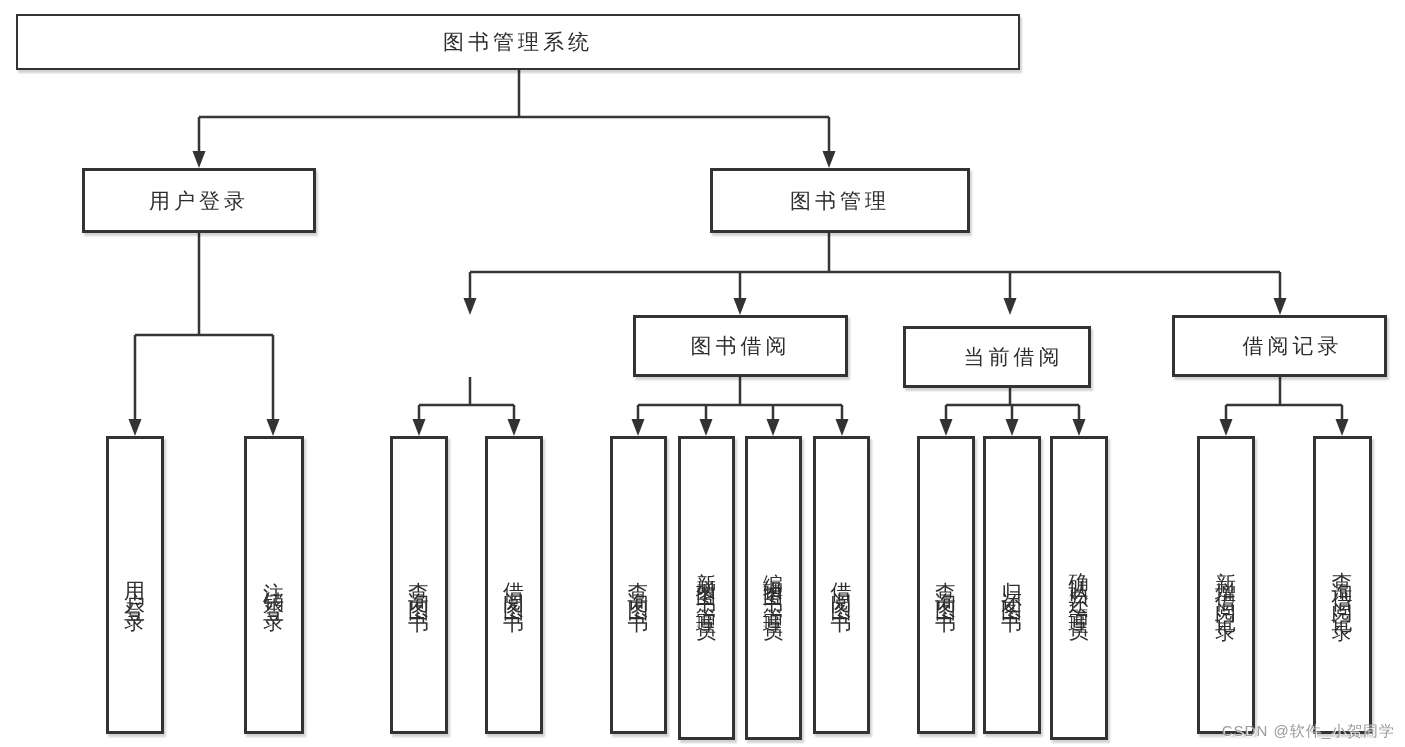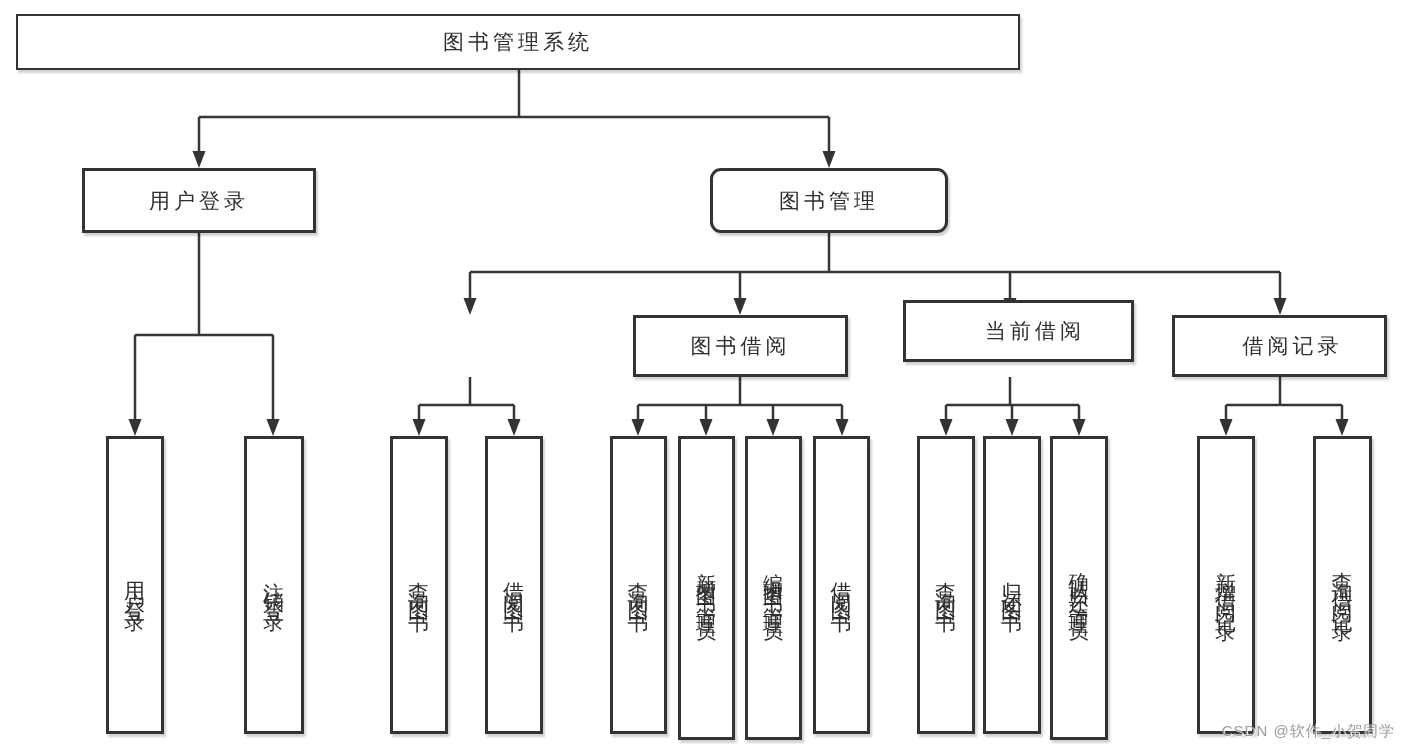--- a/index.html
+++ b/index.html
@@ -96,28 +96,28 @@
     </g>
   </svg>
 
   <div class="box root" style="left:16px;top:14px;width:1004px;height:56px;">
     <span class="hlabel">图书管理系统</span>
   </div>
 
   <div class="box" style="left:82px;top:168px;width:234px;height:65px;">
     <span class="hlabel">用户登录</span>
   </div>
-  <div class="box" style="left:710px;top:168px;width:238px;height:65px;border-radius:11px;">
+  <div class="box" style="left:710px;top:168px;width:260px;height:65px;">
     <span class="hlabel">图书管理</span>
   </div>
 
   <div class="box" style="left:633px;top:315px;width:215px;height:62px;justify-content:center;">
     <span class="hlabel">图书借阅</span>
   </div>
-  <div class="box" style="left:903px;top:300px;width:231px;height:62px;padding-left:33px;">
+  <div class="box" style="left:903px;top:326px;width:188px;height:62px;padding-left:33px;">
     <span class="hlabel">当前借阅</span>
   </div>
   <div class="box" style="left:1172px;top:315px;width:215px;height:62px;padding-left:26px;">
     <span class="hlabel">借阅记录</span>
   </div>
 
   <div class="box vbox" style="left:106px;top:436px;width:58px;height:298px;">
     <span class="vlabel">用户登录</span>
   </div>
   <div class="box vbox" style="left:244px;top:436px;width:60px;height:298px;">

